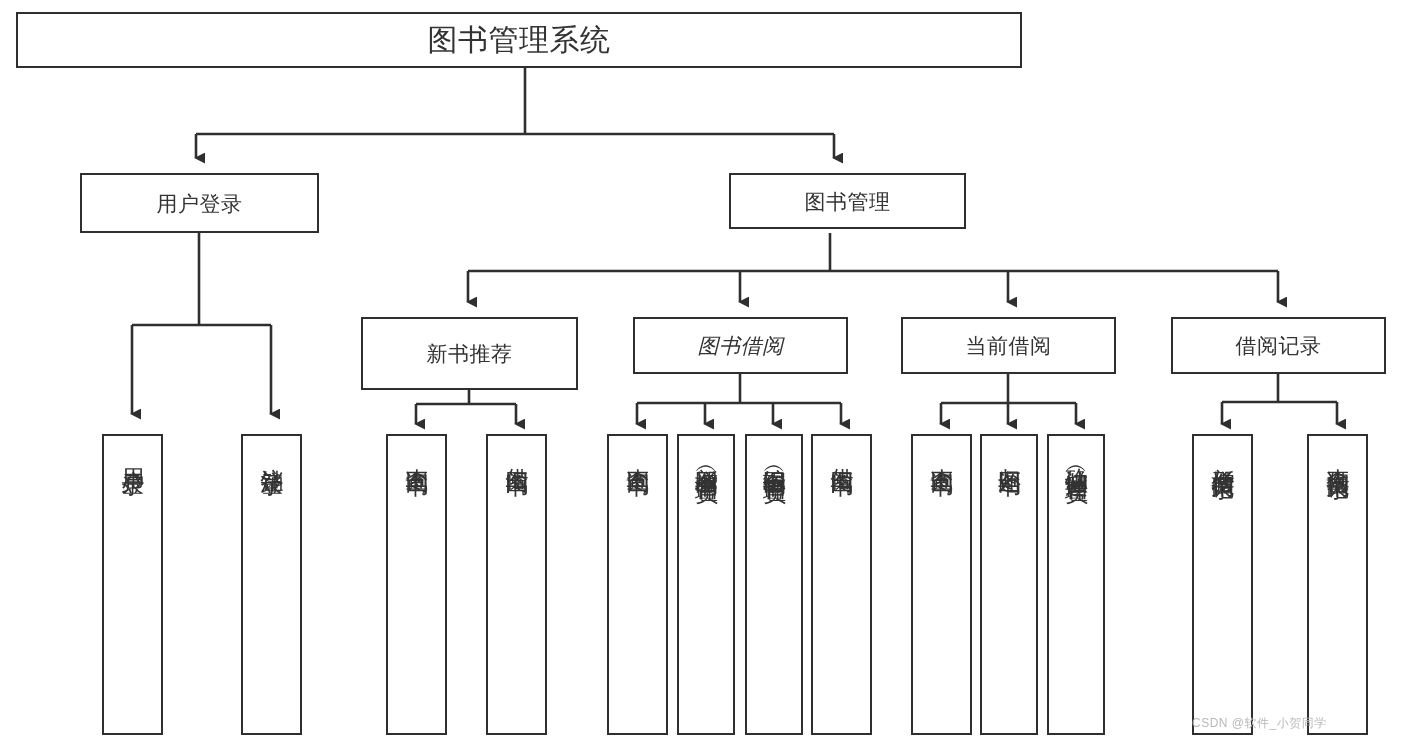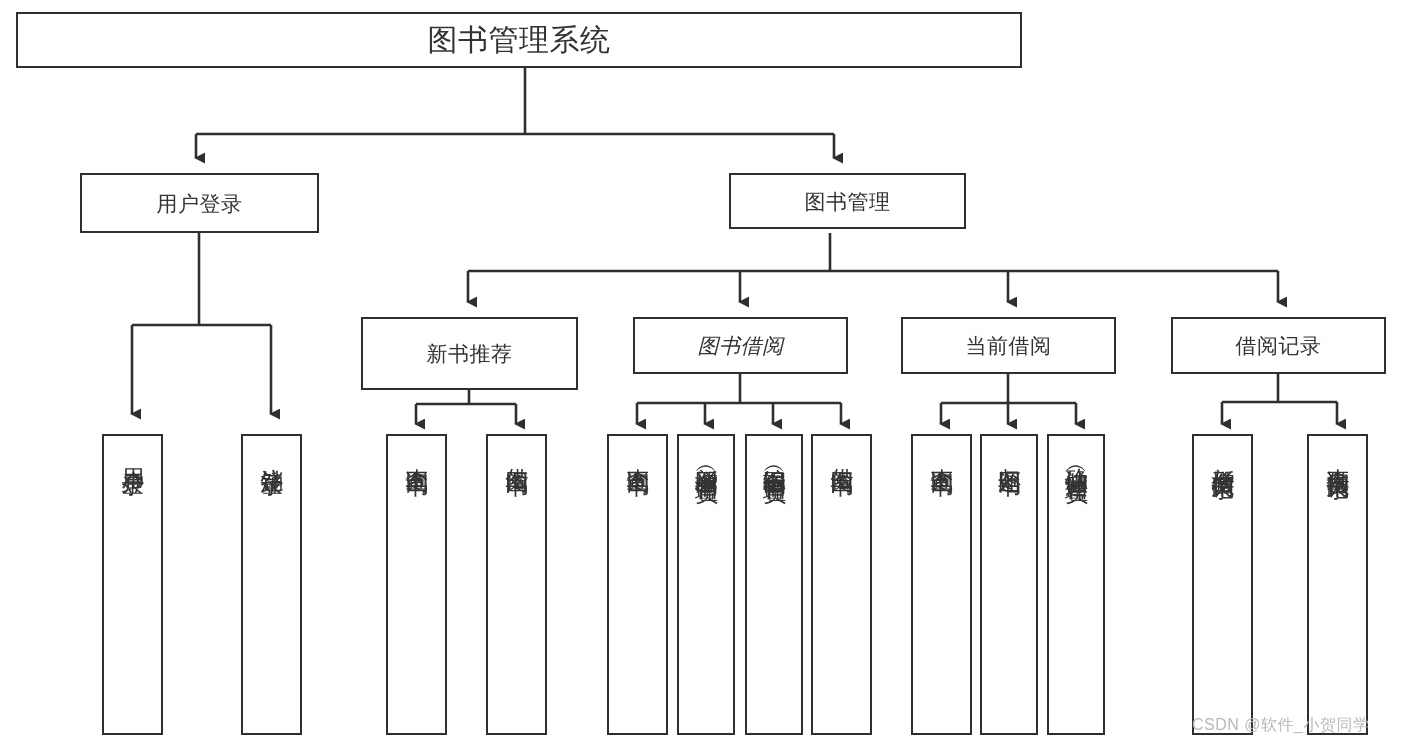--- a/index.html
+++ b/index.html
@@ -61,21 +61,21 @@
   .node.vert .label {
     writing-mode: vertical-rl;
     text-orientation: upright;
     font-size: 23px;
     line-height: 1.12;
     letter-spacing: 2px;
     white-space: nowrap;
   }
   .watermark {
     position: absolute;
-    font-size: 16px;
+    font-size: 12px;
     color: #b9b9b9;
     white-space: nowrap;
     z-index: 5;
     letter-spacing: 0.5px;
   }
 </style>
 </head>
 <body>
 
 <div id="canvas">

